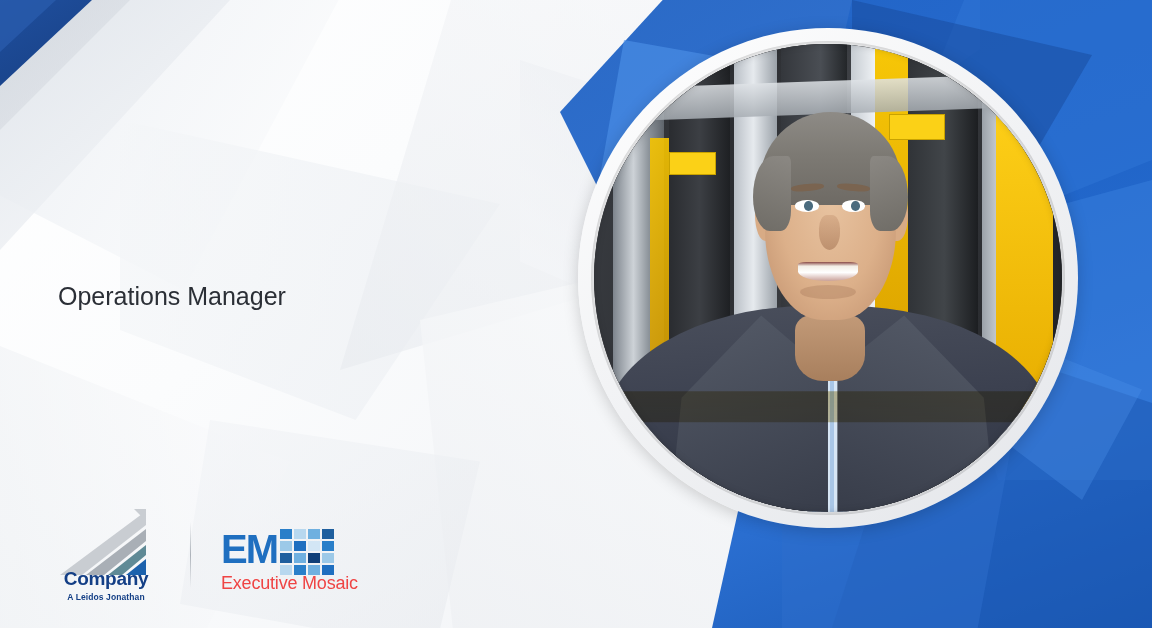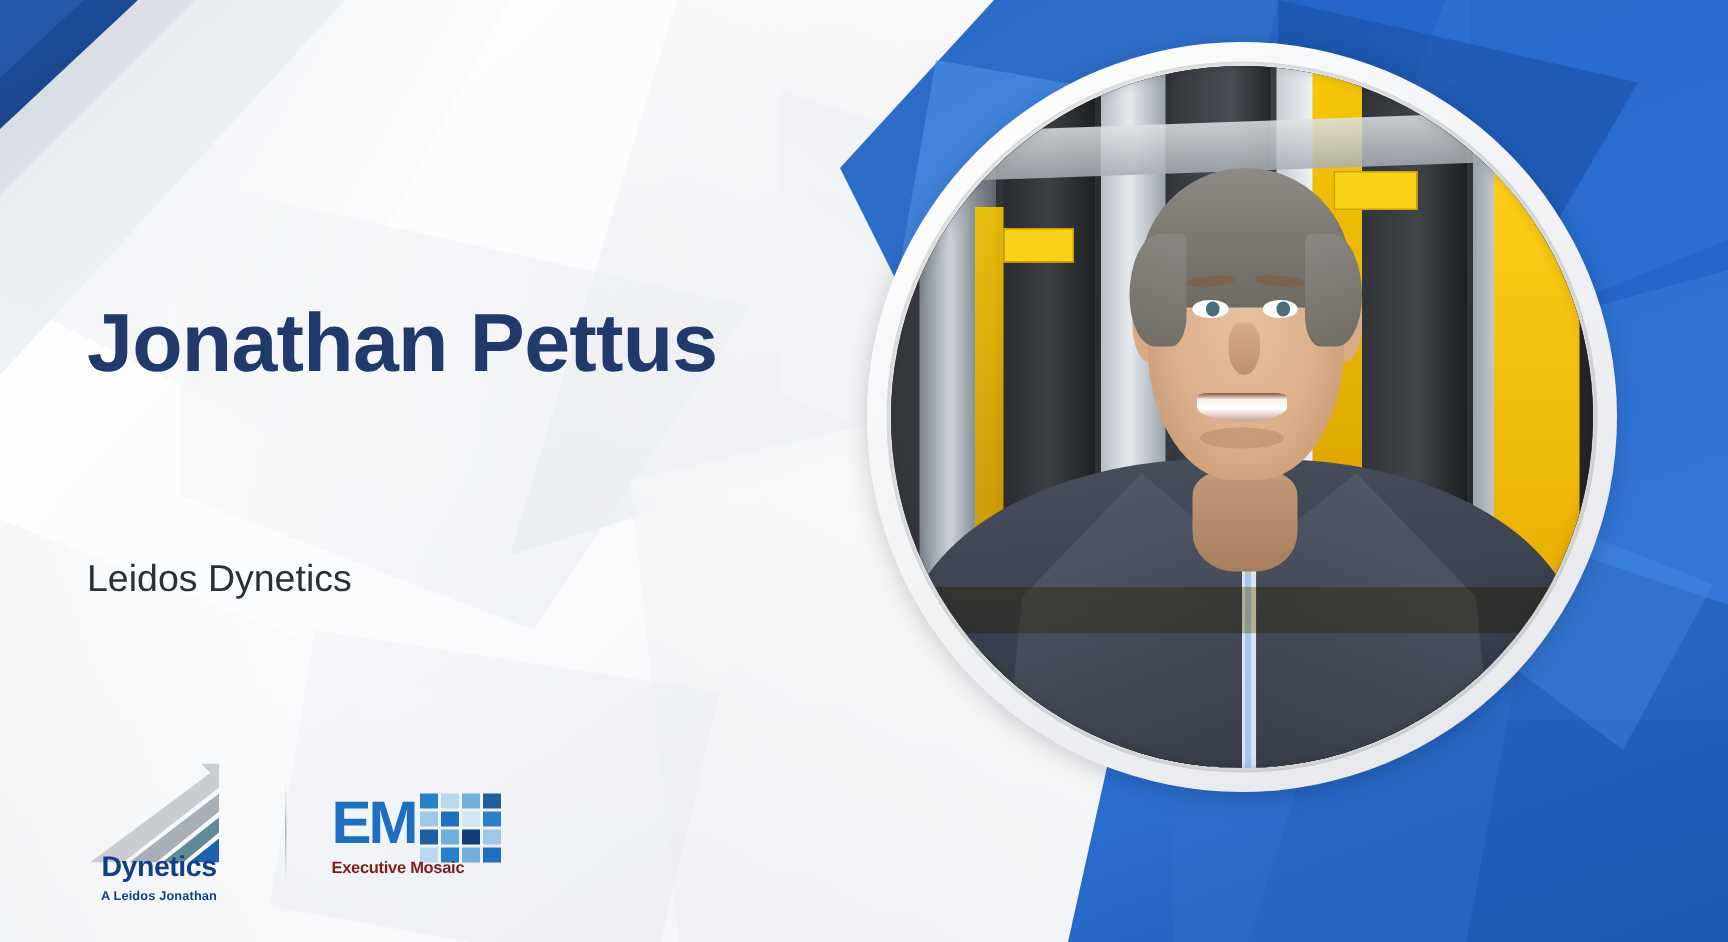--- a/index.html
+++ b/index.html
@@ -201,21 +201,21 @@
     font-size:8.5px; font-weight:bold; color:#143f86; letter-spacing:.1px;
   }
   .divider { width:1px; height:66px; background:linear-gradient(180deg,rgba(170,176,184,0),rgba(150,157,166,.75),rgba(170,176,184,0)); margin:0 4px 16px 4px; }
   .em-logo { position:relative; width:120px; height:70px; margin-bottom:6px; }
   .em-top { position:relative; width:120px; height:44px; display:flex; align-items:stretch; }
   .em-letters { font-size:40px; font-weight:bold; color:#1f6fc0; letter-spacing:-2px; line-height:42px; }
   .em-grid { display:grid; grid-template-columns:repeat(4,12px); grid-template-rows:repeat(4,10px); gap:2px; margin-left:3px; margin-top:1px; }
   .em-grid i { display:block; }
   .em-word {
     position:absolute; left:0; top:45px; width:120px;
-    font-size:11px; font-weight:bold; color:#7f1d1d; letter-spacing:-.2px; white-space:nowrap;
+    font-size:18px; font-weight:normal; color:#ef4444; letter-spacing:-.2px; white-space:nowrap;
   }
 </style>
 </head>
 <body>
 
 <div class="stage">
 
   <div class="bg-left"></div>
   <div class="poly lf1"></div>
   <div class="poly lf2"></div>
@@ -283,37 +283,36 @@
           </div>
         <div class="nose"></div>
         <div class="mouth"></div>
         <div class="chin-shade"></div>
       </div>
       <div class="gold-arc"></div>
     </div>
     <div class="ring-inner-shadow"></div>
   </div>
 
-  <div class="name">Jonathan Pettus</div>
   <div class="role">
+    <div>Operations Manager</div>
   </div>
-  <div class="org">Leidos Dynetics</div>
 
   <div class="logo-row">
 
     <div class="dynetics">
       <svg class="dyn-mark" viewBox="0 0 90 66">
         <polygon points="74,0 86,0 86,12" fill="#c9cdd2"></polygon>
         <polygon points="6,62 86,0 86,2 90,2 90,66 0,66" fill="none"></polygon>
         <polygon points="0,66 86,2 86,16 22,66" fill="#c9cdd2"></polygon>
         <polygon points="26,66 86,20 86,32 44,66" fill="#a9afb6"></polygon>
         <polygon points="48,66 86,36 86,46 62,66" fill="#5f8a96"></polygon>
         <polygon points="66,66 86,50 86,66" fill="#1c62ad"></polygon>
       </svg>
-      <div class="dyn-word">Dynetics</div>
+      <div class="dyn-word">Company</div>
       <div class="dyn-tag">A Leidos Jonathan</div>
     </div>
 
     <div class="divider"></div>
 
     <div class="em-logo">
       <div class="em-top">
         <span class="em-letters">EM</span>
         <span class="em-grid" id="em-grid">
             <i style="background: rgb(42, 127, 201);"></i>

